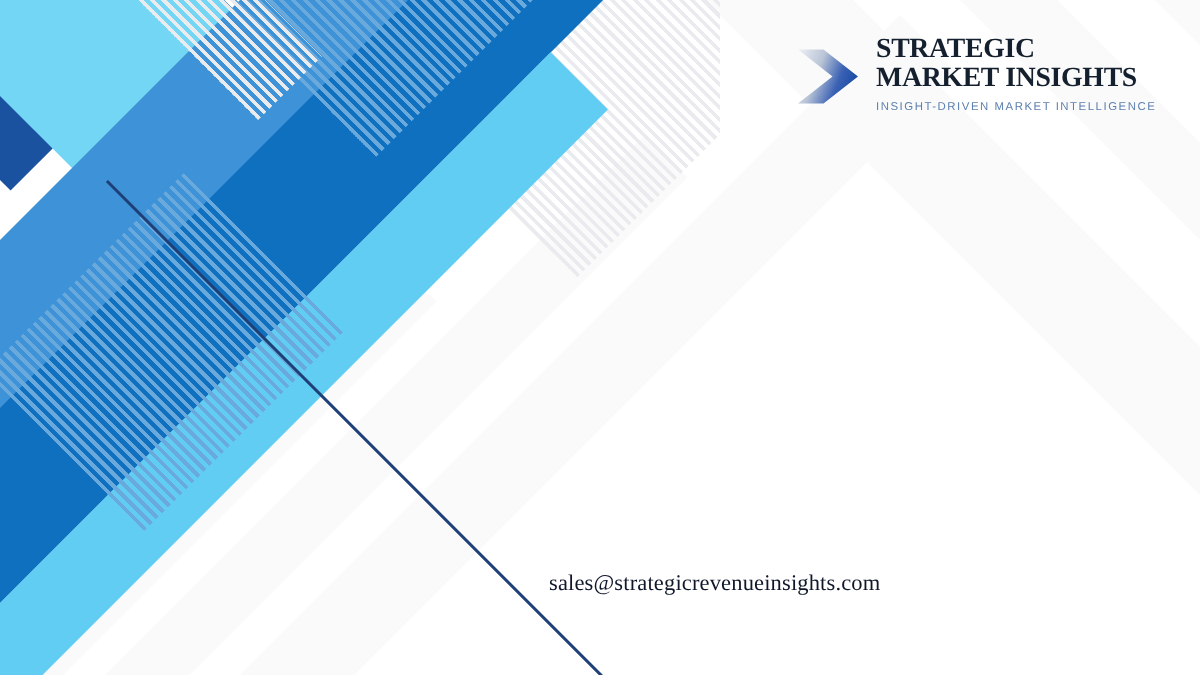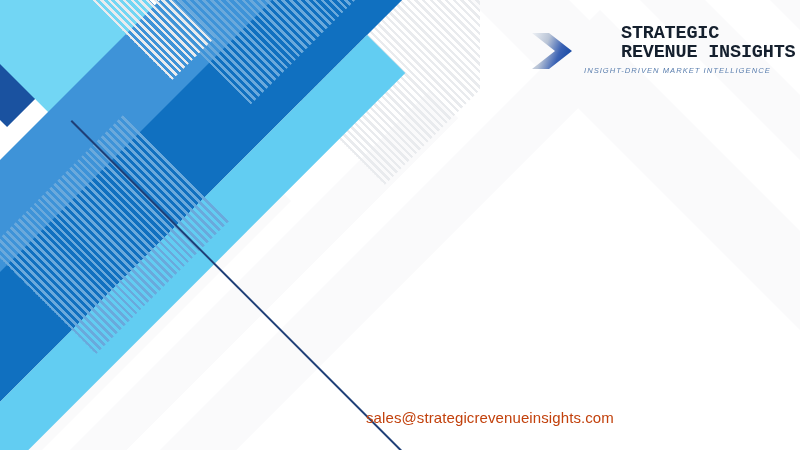--- a/index.html
+++ b/index.html
@@ -93,61 +93,58 @@
     gap: 9px;
   }
   .logo-mark {
     width: 44px;
     height: 42px;
     flex: none;
     display: block;
   }
   .logo-text { display: block; }
   .logo-line1, .logo-line2 {
-    font-family: Liberation Mono, monospace;
+    font-family: Liberation Serif, serif;
     font-weight: bold;
     color: #15202e;
     font-size: 18.5px;
     line-height: 19px;
     letter-spacing: -0.2px;
     white-space: nowrap;
-    margin-left: 37px;
   }
   .logo-tagline {
     font-family: "Liberation Sans", sans-serif;
     color: #5b7fae;
     font-size: 7.6px;
     letter-spacing: 1.02px;
     line-height: 12px;
     margin-top: 3px;
     white-space: nowrap;
-    font-style: italic;
   }
 
   
   .report-title {
     position: absolute;
     left: 204px;
     top: 200px;
     font-family: "DejaVu Sans", sans-serif;
     font-size: 13.5px;
     color: #171717;
     letter-spacing: 0.3px;
     white-space: nowrap;
   }
   .contact-email {
     position: absolute;
     left: 366px;
     top: 381px;
-    font-family: Liberation Sans, sans-serif;
+    font-family: Liberation Serif, serif;
     font-size: 15px;
-    color: #c2410c;
+    color: #0f172a;
     letter-spacing: 0.1px;
     white-space: nowrap;
-    margin-top: 28px;
   }
 </style>
 </head>
 <body>
 
 <div id="slide">
 
   <div class="ghost-layer">
     <div class="ghost-band" style="left:330px; top:-140px; width:70px; height:760px; transform:rotate(-45deg); transform-origin:0 0;"></div>
     <div class="ghost-band" style="left:470px; top:-170px; width:46px; height:800px; transform:rotate(-45deg); transform-origin:0 0;"></div>
@@ -193,21 +190,21 @@
           <stop offset="0%" stop-color="#eef1f5"></stop>
           <stop offset="42%" stop-color="#b9c4d6"></stop>
           <stop offset="78%" stop-color="#3b62b4"></stop>
           <stop offset="100%" stop-color="#1f4fa8"></stop>
         </linearGradient>
       </defs>
       <path d="M1 3 L18 3 L41 21 L18 39 L1 39 L24 21 Z" fill="url(#chevGrad)"></path>
     </svg>
     <div class="logo-text">
       <div class="logo-line1">STRATEGIC</div>
-      <div class="logo-line2">REVENUE INSIGHTS</div>
+      <div class="logo-line2">MARKET INSIGHTS</div>
       <div class="logo-tagline">INSIGHT-DRIVEN MARKET INTELLIGENCE</div>
     </div>
   </div>
 
 
   <div class="contact-email">sales@strategicrevenueinsights.com</div>
 
 </div>
 
 </body></html>

